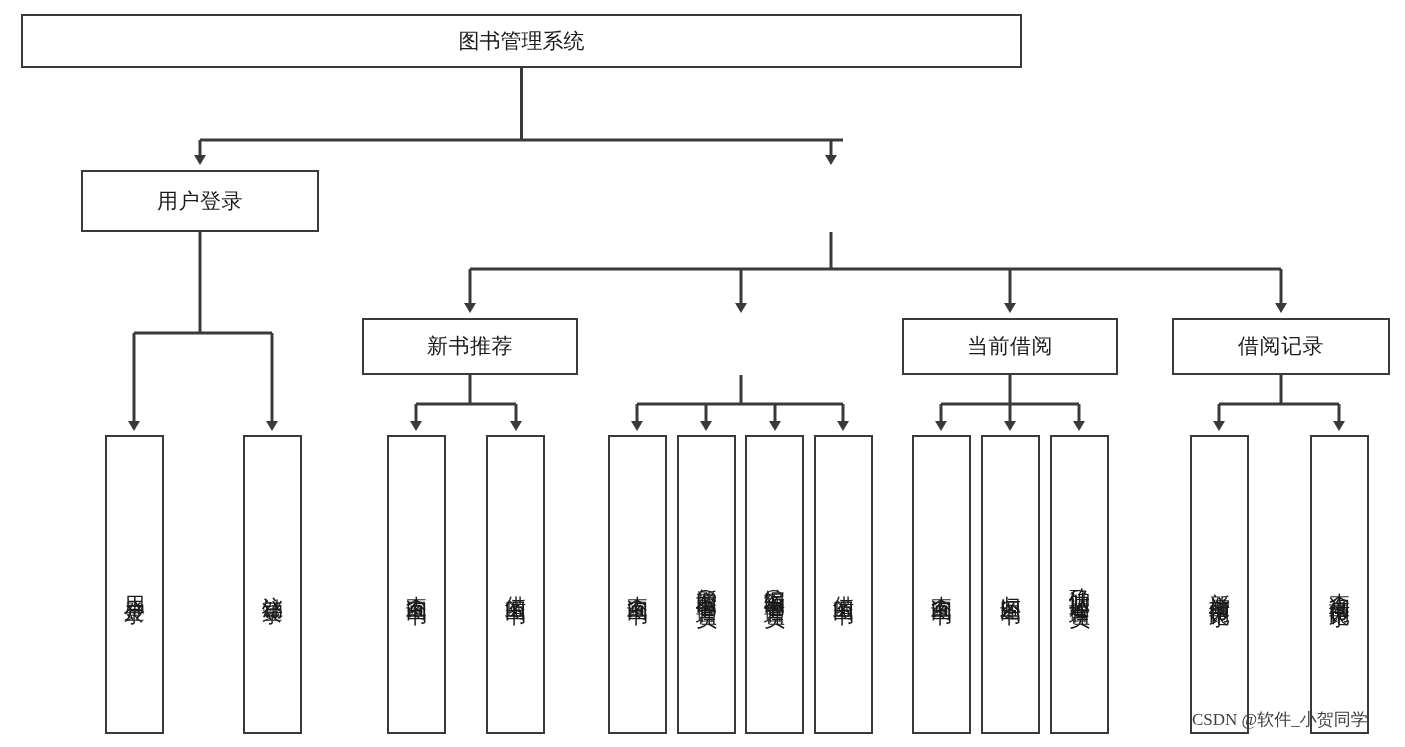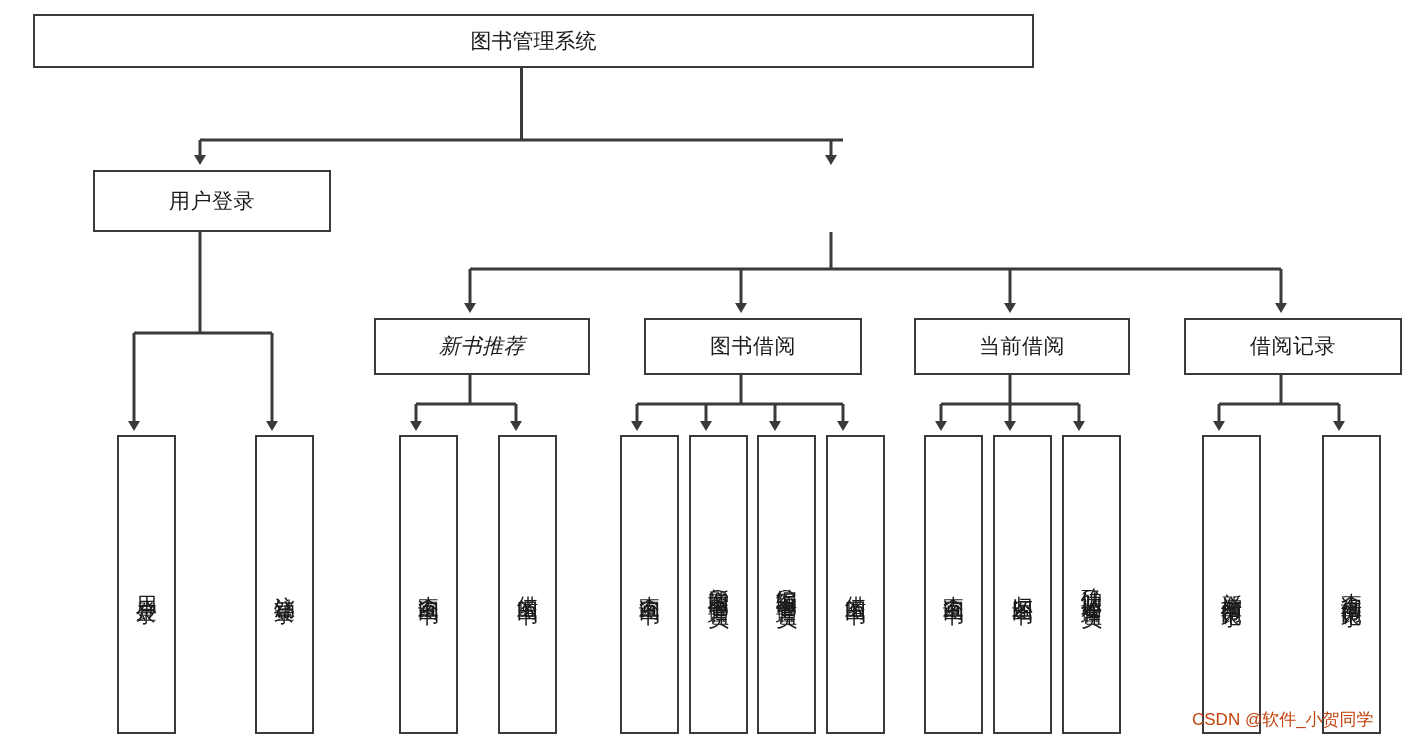--- a/index.html
+++ b/index.html
@@ -28,21 +28,20 @@
   .node {
     position: absolute;
     box-sizing: border-box;
     background: #ffffff;
     border: 2px solid #3a3a3a;
     display: flex;
     align-items: center;
     justify-content: center;
     color: #1a1a1a;
     line-height: 1.15;
-    margin-left: 12px;
   }
   .node-h {
     font-size: 21px;
     letter-spacing: 0.5px;
   }
   .node-root {
     font-size: 21px;
   }
   .leaf {
     writing-mode: vertical-rl;
@@ -57,23 +56,23 @@
   }
   .leaf .leaf-text {
     writing-mode: vertical-rl;
     text-orientation: upright;
     display: block;
     white-space: nowrap;
   }
   .watermark {
     position: absolute;
     font-size: 17px;
-    color: #c2410c;
+    color: #404040;
     white-space: nowrap;
-    font-family: Liberation Sans, sans-serif;
+    font-family: Liberation Serif, serif;
     text-align: right;
   }
 </style>
 </head>
 <body>
 
 <div id="canvas">
 
   <svg id="edges" viewBox="0 0 1405 747" xmlns="http://www.w3.org/2000/svg">
     <defs>
@@ -126,25 +125,22 @@
   </svg>
 
   <div class="node node-root" style="left:21px; top:14px; width:1001px; height:54px;">
     <span>图书管理系统</span>
   </div>
 
   <div class="node node-h" style="left:81px; top:170px; width:238px; height:62px;">
     <span>用户登录</span>
   </div>
 
-  <div class="node node-h" style="left:362px; top:318px; width:216px; height:57px;font-style:italic;">
+  <div class="node node-h" style="left:362px; top:318px; width:216px; height:57px;">
     <span>新书推荐</span>
-  </div>
-  <div class="node node-h" style="left:632px; top:318px; width:218px; height:57px;">
-    <span>图书借阅</span>
   </div>
   <div class="node node-h" style="left:902px; top:318px; width:216px; height:57px;align-items:center;">
     <span>当前借阅</span>
   </div>
   <div class="node node-h" style="left:1172px; top:318px; width:218px; height:57px;">
     <span>借阅记录</span>
   </div>
 
   <div class="node leaf" style="left:105px; top:435px; width:59px; height:299px;">
     <span class="leaf-text">用户登录</span>

